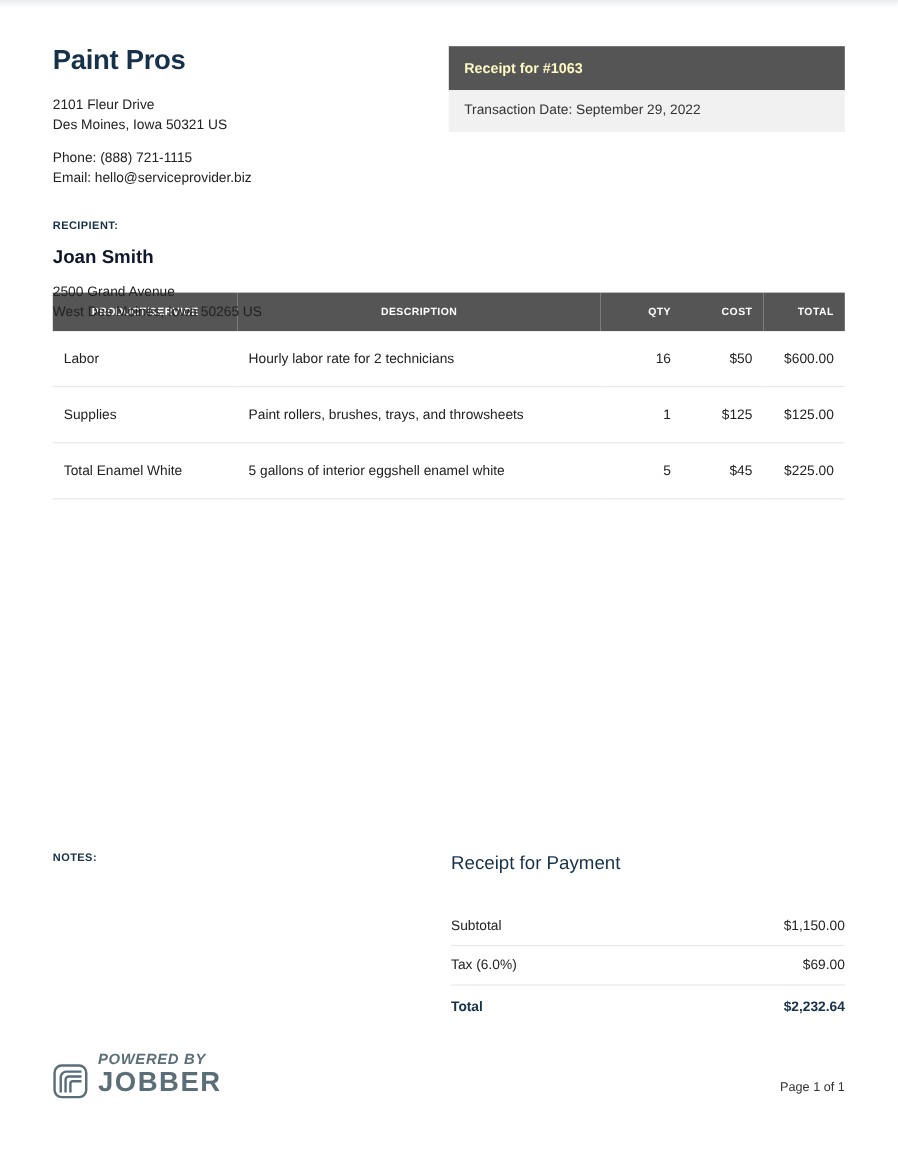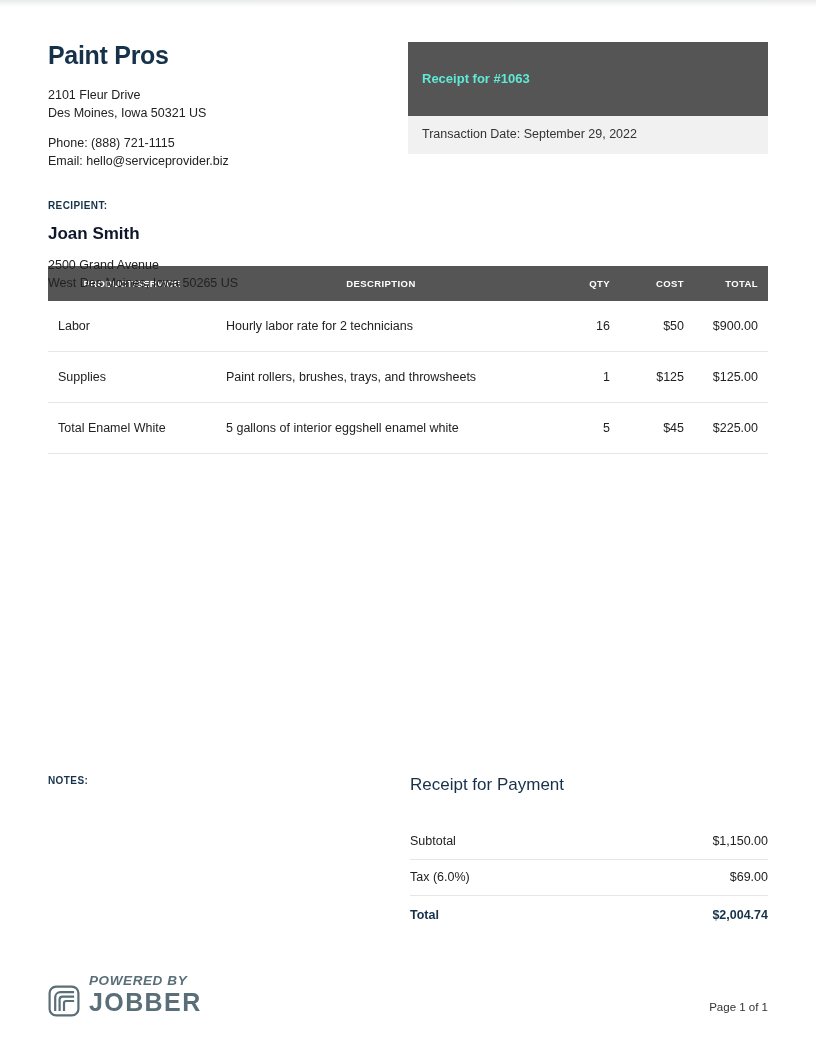--- a/index.html
+++ b/index.html
@@ -77,24 +77,24 @@
 
   
   .receipt-panel {
     position: absolute;
     top: 42px;
     right: 0;
     width: 360px;
   }
   .receipt-bar {
     background: #555555;
-    color: #5eead4;
+    color: #fef9c3;
     font-size: 13px;
     font-weight: bold;
-    padding: 30px 14px;
+    padding: 13px 14px;
     line-height: 1.1;
   }
   .receipt-sub {
     background: #f1f1f1;
     color: #333333;
     font-size: 12.5px;
     padding: 12px 14px;
     line-height: 1.1;
   }
 
@@ -180,21 +180,21 @@
     color: #16314a;
     border-bottom: none;
     padding-top: 12px;
   }
 
   
   .footer {
     position: absolute;
     left: 48px;
     right: 48px;
-    bottom: 38px;
+    bottom: 56px;
     height: 46px;
   }
   .jobber-logo {
     position: absolute;
     left: 0;
     bottom: 0;
     display: flex;
     align-items: flex-end;
     gap: 9px;
   }
@@ -271,21 +271,21 @@
         <th class="num">COST</th>
         <th class="num">TOTAL</th>
       </tr>
     </thead>
     <tbody>
       <tr>
         <td>Labor</td>
         <td>Hourly labor rate for 2 technicians</td>
         <td class="num">16</td>
         <td class="num">$50</td>
-        <td class="num">$900.00</td>
+        <td class="num">$600.00</td>
       </tr>
       <tr>
         <td>Supplies</td>
         <td>Paint rollers, brushes, trays, and throwsheets</td>
         <td class="num">1</td>
         <td class="num">$125</td>
         <td class="num">$125.00</td>
       </tr>
       <tr>
         <td>Total Enamel White</td>
@@ -311,21 +311,21 @@
         <span>$1,150.00</span>
       </div>
 
       <div class="totals-row">
         <span>Tax (6.0%)</span>
         <span>$69.00</span>
       </div>
 
       <div class="totals-row grand">
         <span>Total</span>
-        <span>$2,004.74</span>
+        <span>$2,232.64</span>
       </div>
     </div>
 
   </div>
 
   <div class="footer">
 
     <div class="jobber-logo">
       <svg class="jobber-mark" width="32" height="32" viewBox="0 0 32 32">
         <rect x="1.6" y="1.6" width="28.8" height="28.8" rx="6.5" ry="6.5" fill="none" stroke="#5a6e78" stroke-width="2.2"></rect>

